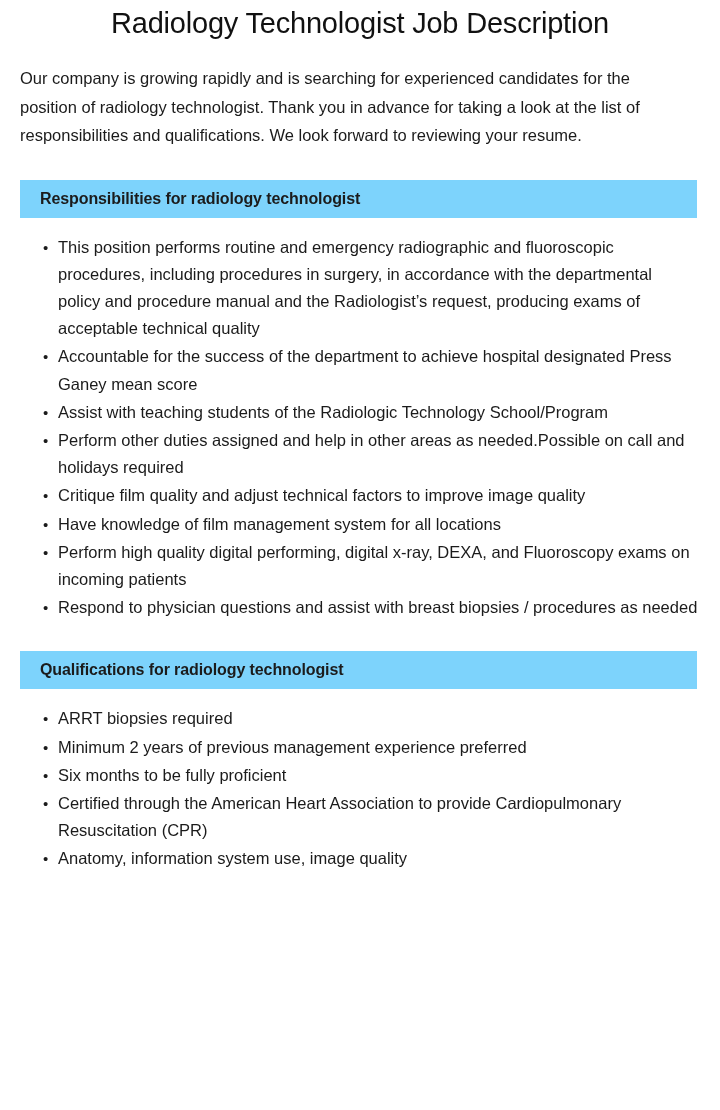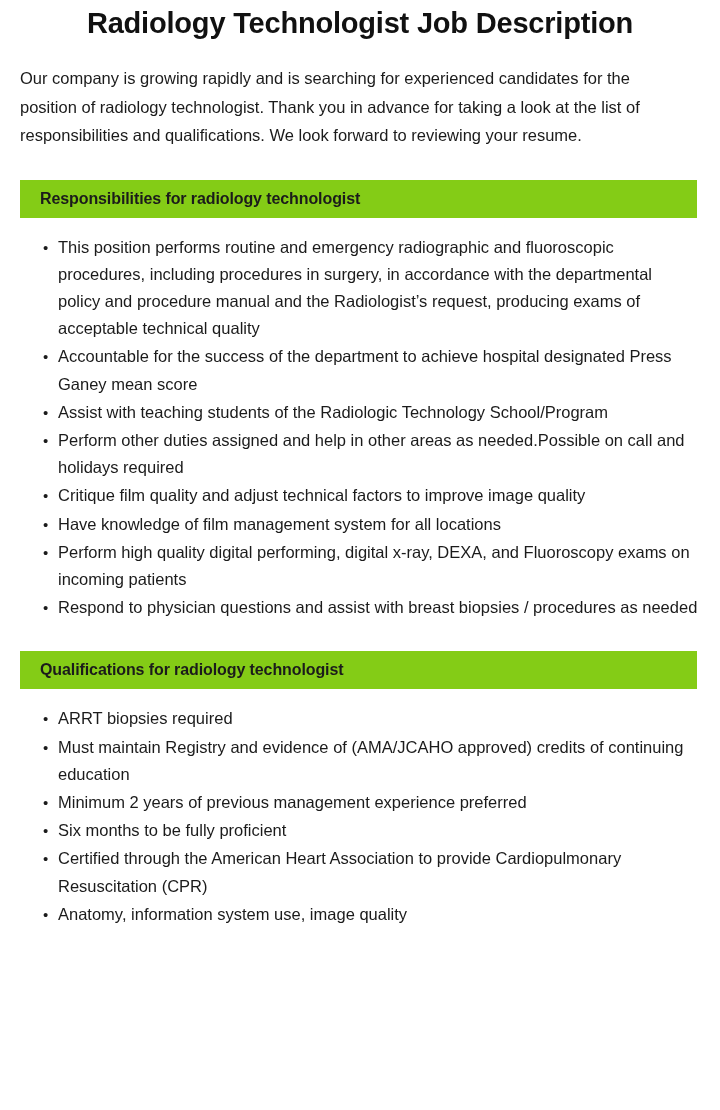--- a/index.html
+++ b/index.html
@@ -19,34 +19,34 @@
     height: 1110px;
     box-sizing: border-box;
     position: relative;
   }
   .doc-title {
     margin: 0;
     padding: 4px 20px 0 20px;
     text-align: center;
     font-size: 29px;
     line-height: 38px;
-    font-weight: bold;
+    font-weight: normal;
     letter-spacing: -0.2px;
     color: #111111;
   }
   .intro {
     margin: 22px 8px 0 0;
     padding: 0 22px 0 20px;
     font-size: 16.5px;
     line-height: 28.5px;
     color: #1b1b1b;
   }
   .section-bar {
     margin: 30px 23px 15px 20px;
-    background: #84cc16;
+    background: #7dd3fc;
     height: 38px;
     display: flex;
     align-items: center;
     padding: 0 0 0 20px;
     box-sizing: border-box;
   }
   .section-bar-title {
     font-size: 16px;
     font-weight: bold;
     color: #1b1b1b;
@@ -101,20 +101,19 @@
     <li>Perform high quality digital performing, digital x-ray, DEXA, and Fluoroscopy exams on incoming patients</li>
     <li>Respond to physician questions and assist with breast biopsies / procedures as needed</li>
   </ul>
 
   <div class="section-bar">
     <span class="section-bar-title">Qualifications for radiology technologist</span>
   </div>
 
   <ul class="bullets qual-list">
     <li>ARRT biopsies required</li>
-    <li>Must maintain Registry and evidence of (AMA/JCAHO approved) credits of continuing education</li>
     <li>Minimum 2 years of previous management experience preferred</li>
     <li>Six months to be fully proficient</li>
     <li>Certified through the American Heart Association to provide Cardiopulmonary Resuscitation (CPR)</li>
     <li>Anatomy, information system use, image quality</li>
   </ul>
 
 </div>
 
 </body></html>

